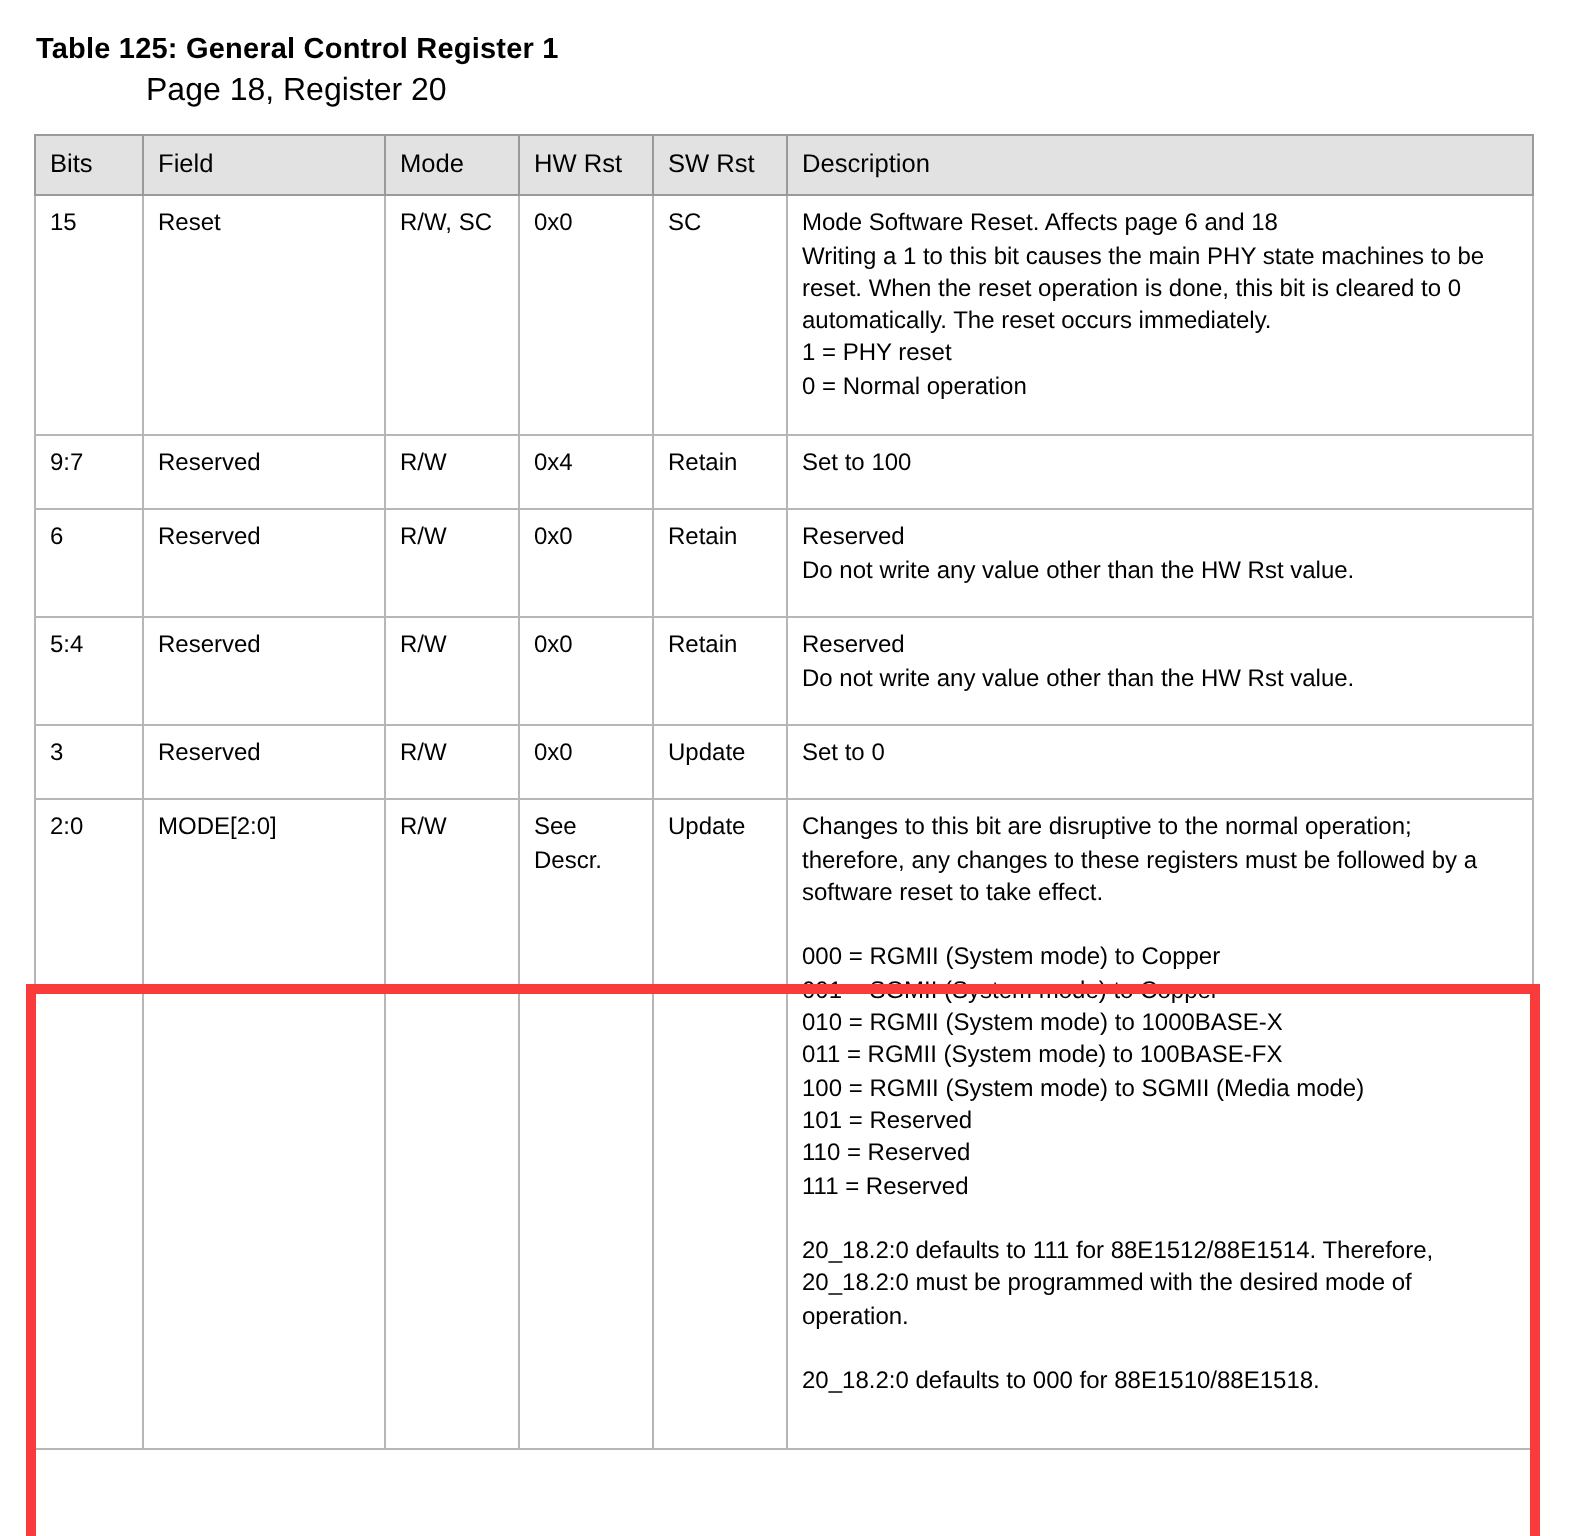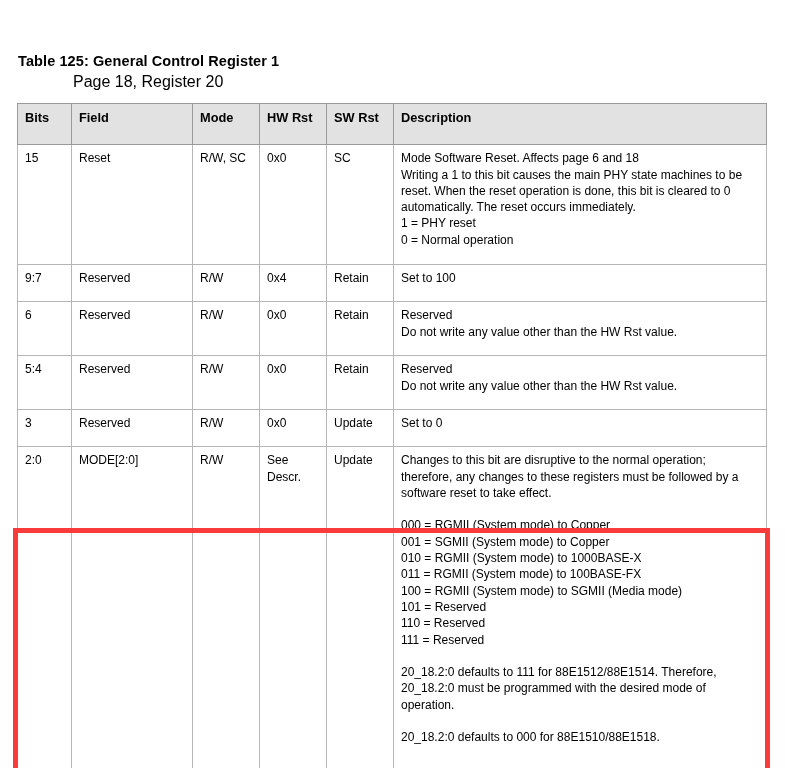--- a/index.html
+++ b/index.html
@@ -18,21 +18,20 @@
 
   
   .title-block {
     padding: 16px 0 0 18px;
   }
   .doc-title {
     font-size: 14.5px;
     font-weight: bold;
     line-height: 18px;
     letter-spacing: 0.1px;
-    margin-top: 36px;
   }
   .doc-subtitle {
     font-size: 16px;
     font-weight: normal;
     line-height: 17px;
     margin-left: 55px;
     margin-top: 3px;
   }
 
   
@@ -58,24 +57,24 @@
     border: 1px solid #b6b6b6;
     vertical-align: top;
     text-align: left;
     padding: 5px 6px 6px 7px;
     font-size: 12px;
     line-height: 16.3px;
     white-space: pre-line;
   }
   table.reg thead th {
     background: #e2e2e2;
-    font-weight: bold;
+    font-weight: normal;
     font-size: 12.8px;
     padding-top: 6px;
-    padding-bottom: 18px;
+    padding-bottom: 7px;
     border-color: #9a9a9a;
     white-space: nowrap;
   }
   table.reg tbody td {
     background: #ffffff;
   }
 
   
   tr[data-row="15"] td    { height: 108px; }
   tr[data-row="14:13"] td { height: 25px; }

